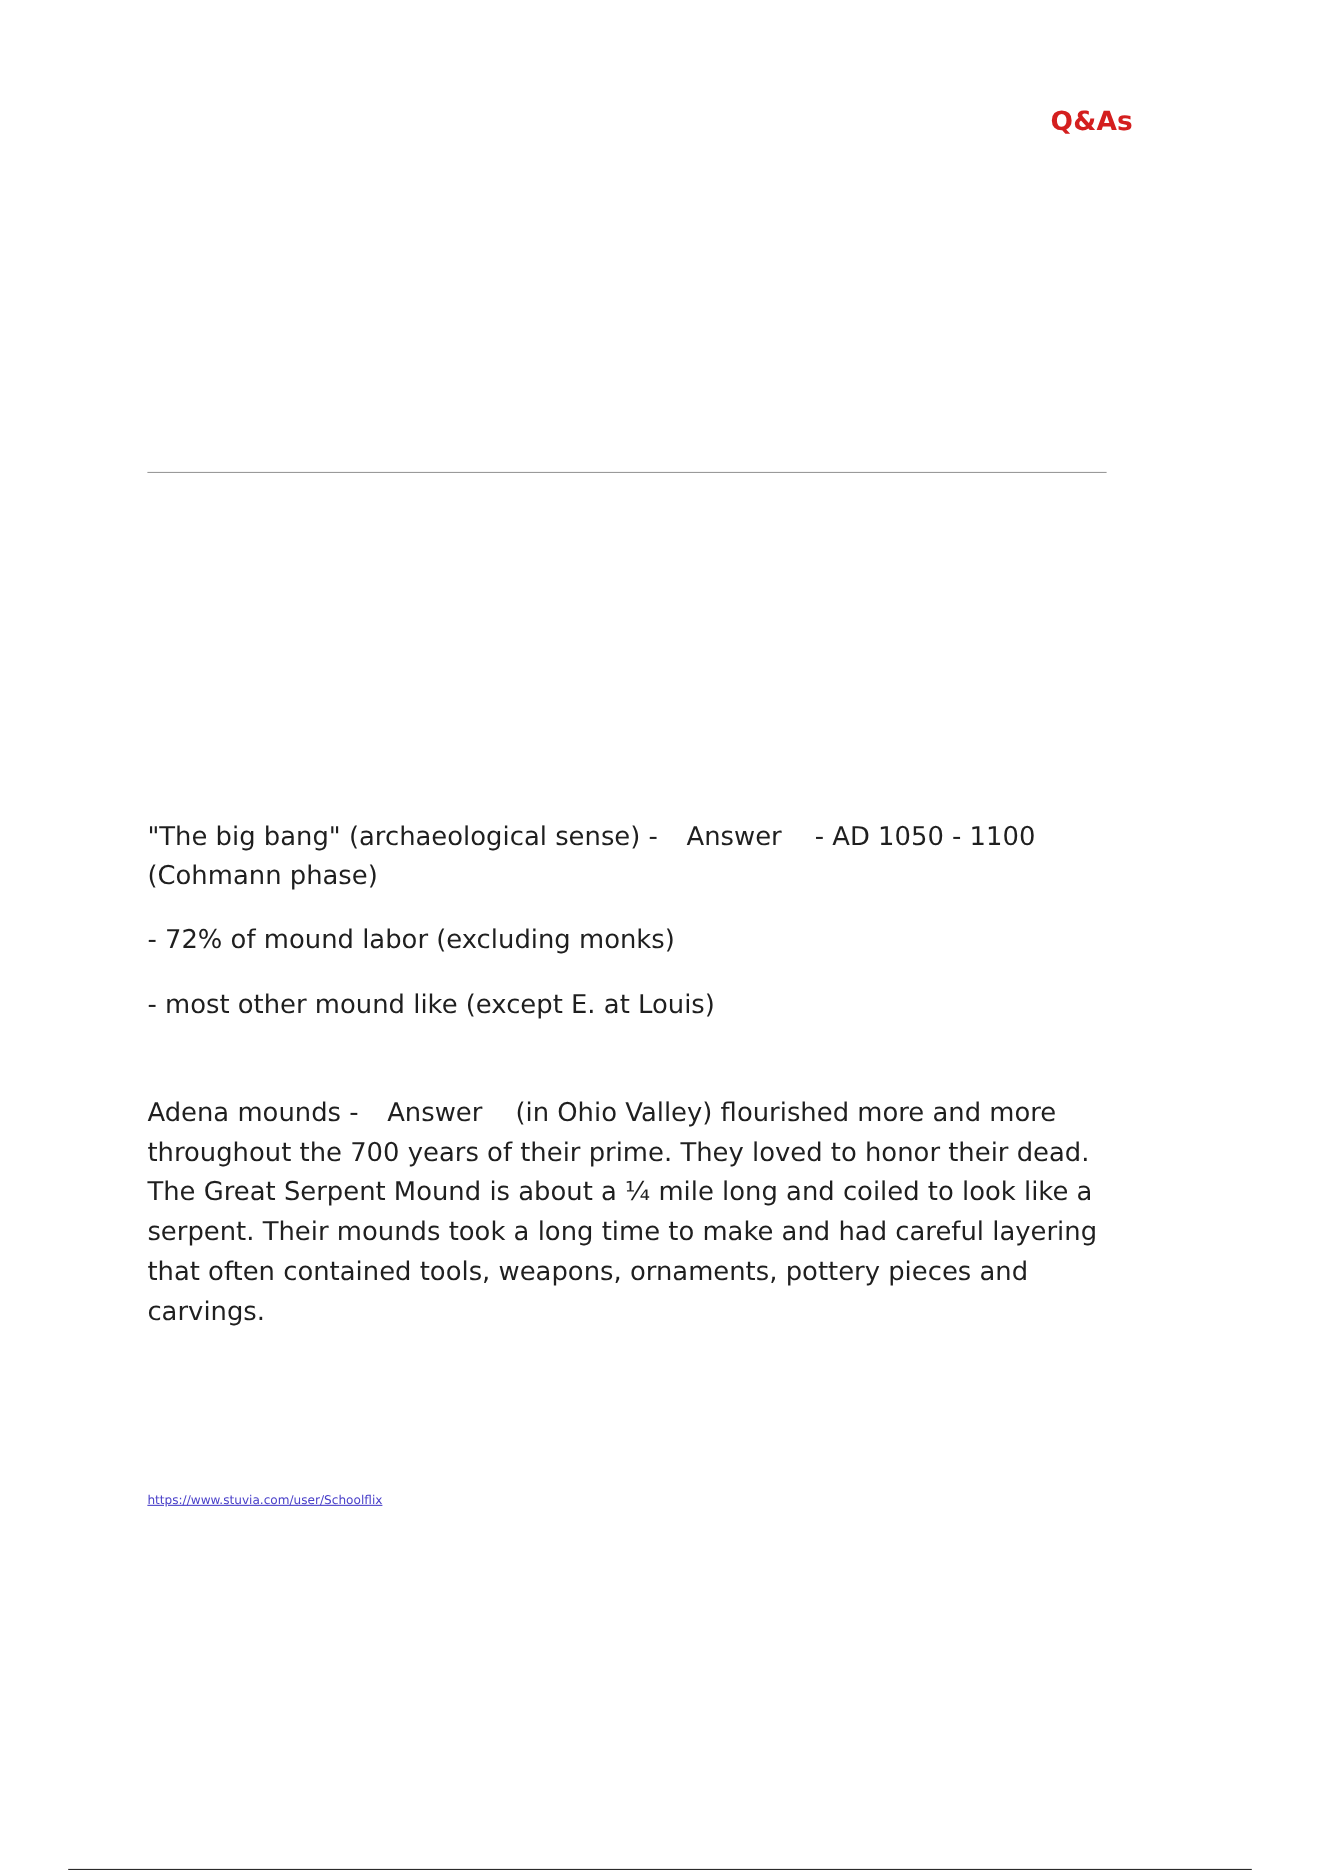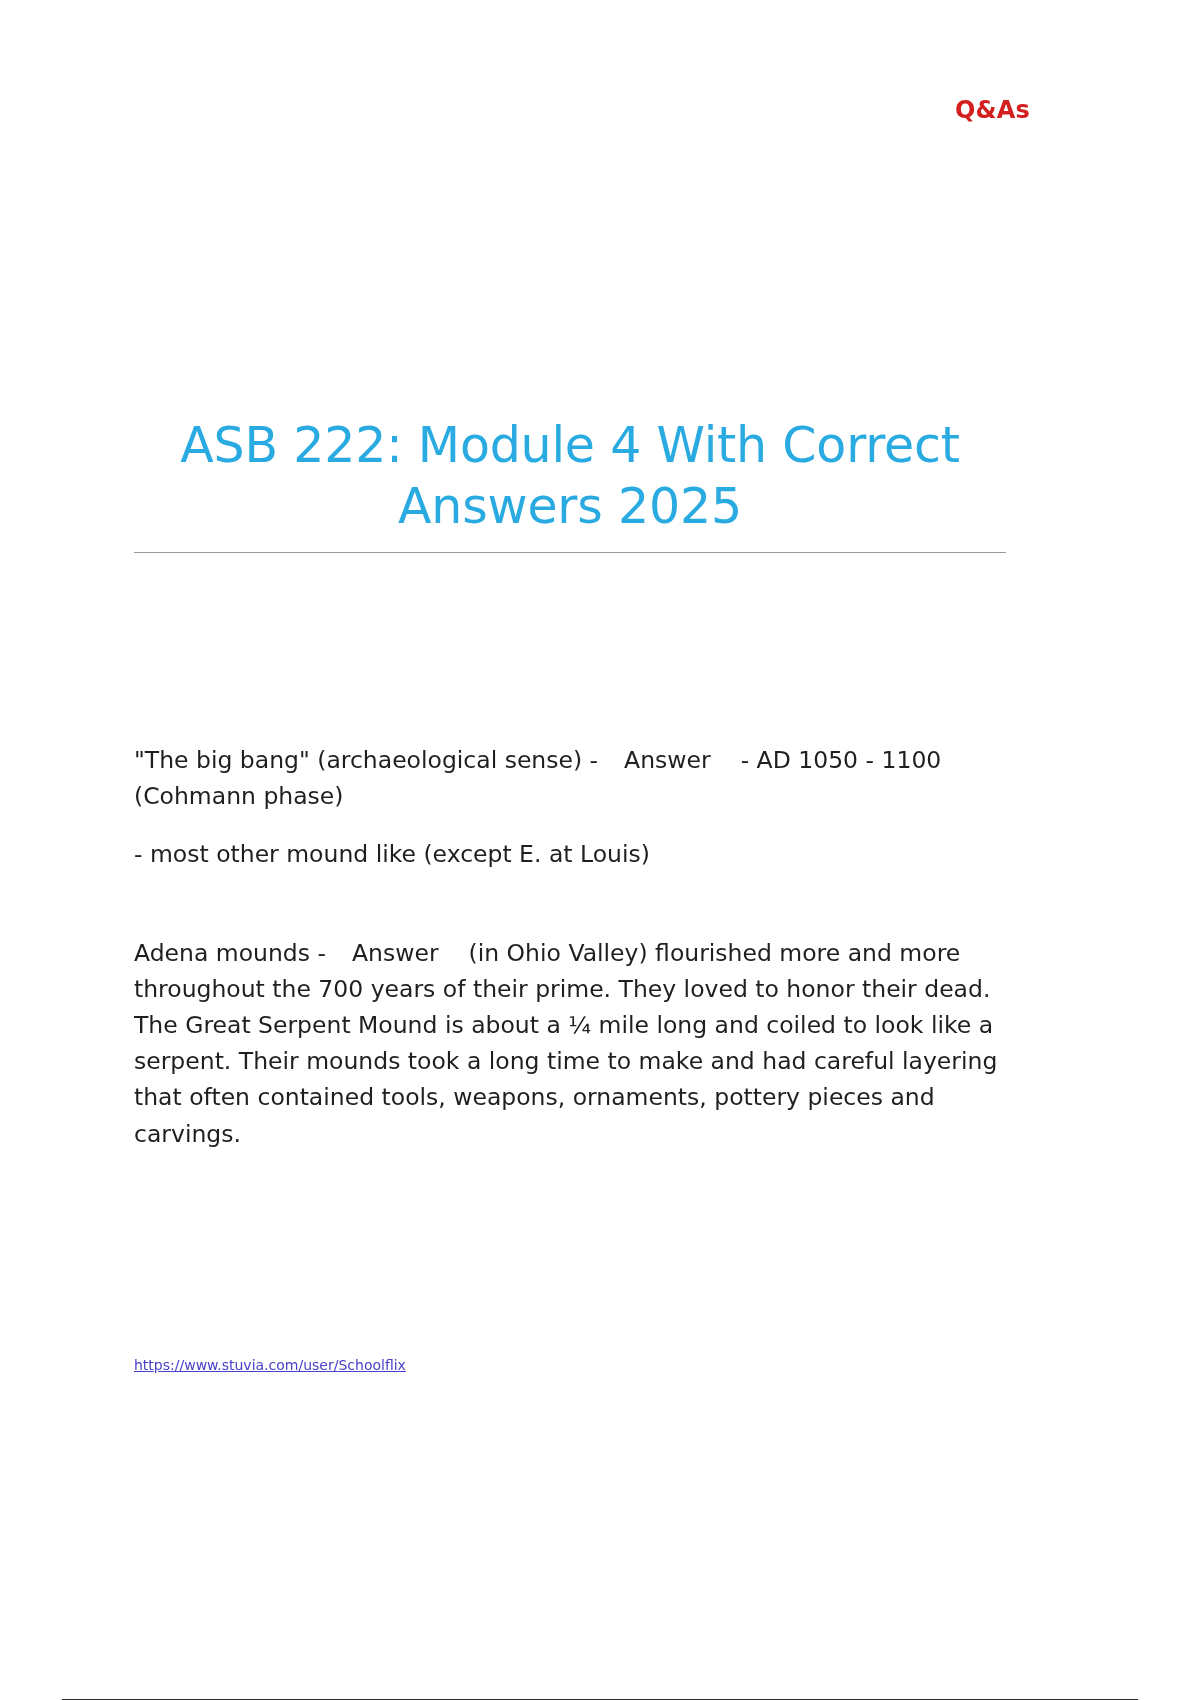--- a/index.html
+++ b/index.html
@@ -74,21 +74,21 @@
   .gap-lg { margin-top: 62px !important; }
 
   .spacer-answer { display: inline-block; width: 26px; }
   .spacer-after-answer { display: inline-block; width: 30px; }
 
   
   .footer-link {
     position: absolute;
     left: 134px;
     top: 1357px;
-    font-size: 14px;
+    font-size: 11px;
     color: #4a41c9;
     text-decoration: underline;
     white-space: nowrap;
   }
 
   
   .bottom-rule {
     position: absolute;
     left: 62px;
     right: 62px;
@@ -98,28 +98,28 @@
   }
 </style>
 </head>
 <body>
 
 <div class="page">
 
   <div class="qas">Q&amp;As</div>
 
   <div class="title-wrap">
-    <h1 class="doc-title">ASB 222: Module 4 With Correct Answers 2025</h1>
     <hr class="title-rule">
   </div>
 
   <div class="body-wrap">
 
     <p class="para"><span>"The big bang" (archaeological sense) -</span><span class="spacer-answer"></span><span>Answer</span><span class="spacer-after-answer"></span><span>- AD 1050 - 1100 (Cohmann phase)</span></p>
 
+    <p class="para">- 72% of mound labor (excluding monks)</p>
     <p class="para">- most other mound like (except E. at Louis)</p>
 
     <p class="para gap-lg"><span>Adena mounds -</span><span class="spacer-answer"></span><span>Answer</span><span class="spacer-after-answer"></span><span>(in Ohio Valley) flourished more and more throughout the 700 years of their prime. They loved to honor their dead. The Great Serpent Mound is about a ¼ mile long and coiled to look like a serpent. Their mounds took a long time to make and had careful layering that often contained tools, weapons, ornaments, pottery pieces and carvings.</span></p>
 
   </div>
 
   <a class="footer-link" href="#">https://www.stuvia.com/user/Schoolflix</a>
 
   <hr class="bottom-rule">
 

